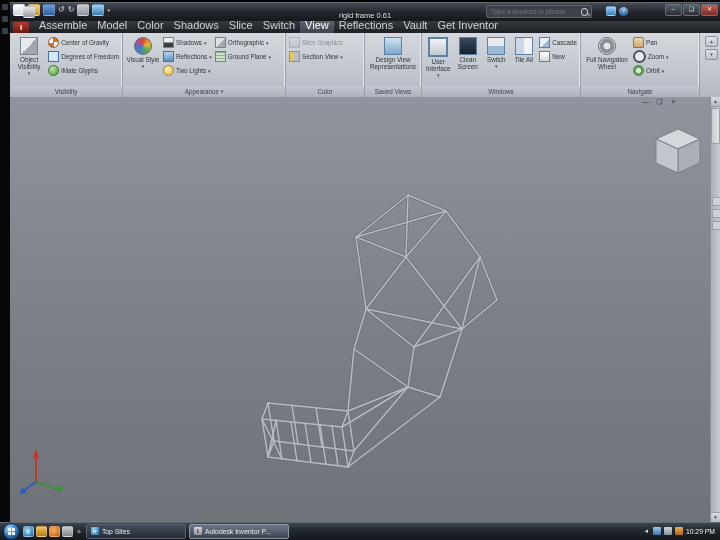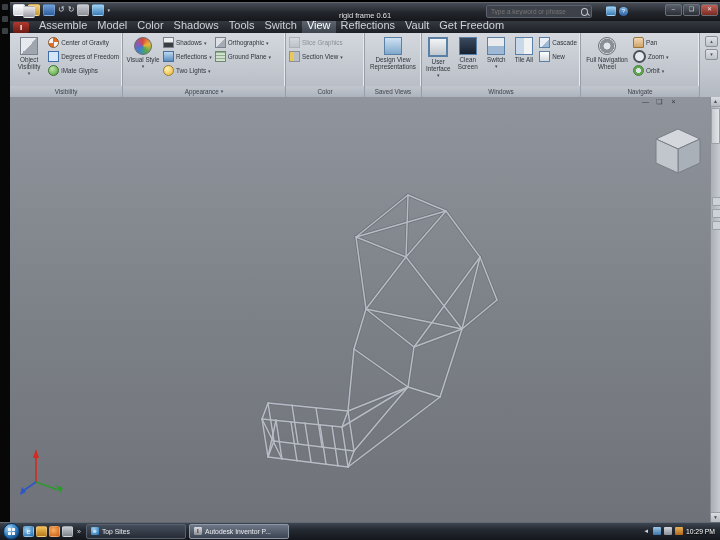--- a/index.html
+++ b/index.html
@@ -168,26 +168,26 @@
       <span class="wbtn close">✕</span>
     </div>
   </div>
 
   <div class="tabrow">
     <span class="applogo">I</span>
     <span class="tab">Assemble</span>
     <span class="tab">Model</span>
     <span class="tab">Color</span>
     <span class="tab">Shadows</span>
-    <span class="tab">Tools</span>
+    <span class="tab">Slice</span>
     <span class="tab">Switch</span>
     <span class="tab active">View</span>
     <span class="tab">Reflections</span>
     <span class="tab">Vault</span>
-    <span class="tab">Get Freedom</span>
+    <span class="tab">Get Inventor</span>
   </div>
 
   <div class="ribbon">
 
     <div class="panel" style="width:112px">
       <div class="pbody">
         <div class="bigbtn" style="width:34px">
           <span class="bicon ic-objvis"></span>
           <span>Object Visibility</span>
           <span class="arr">▾</span>

